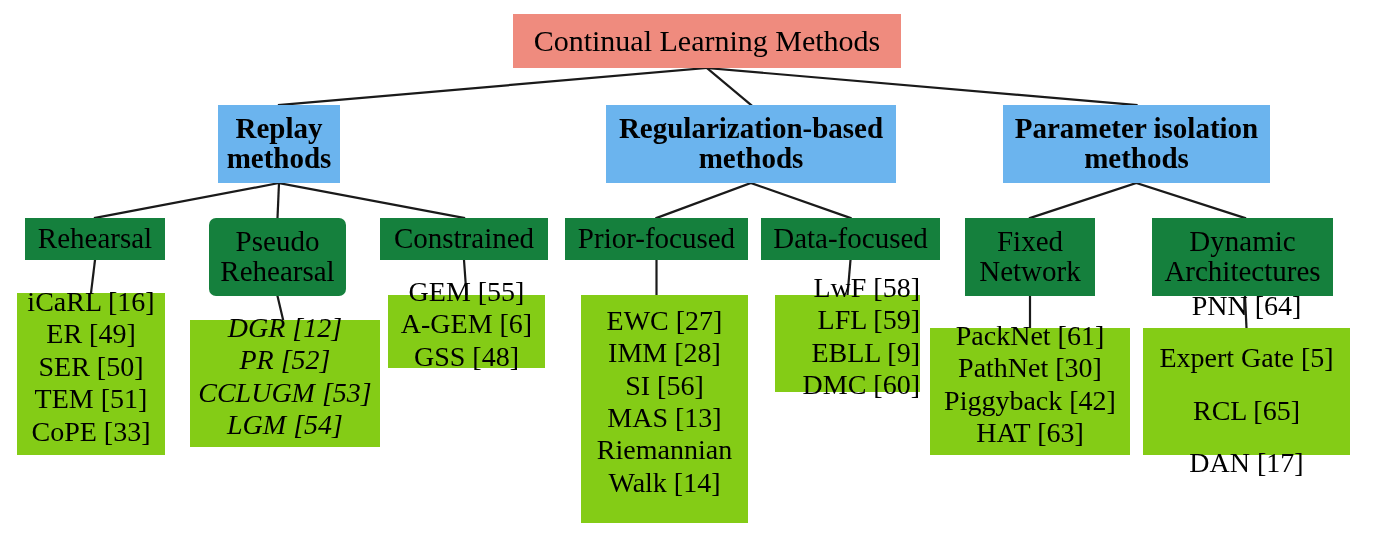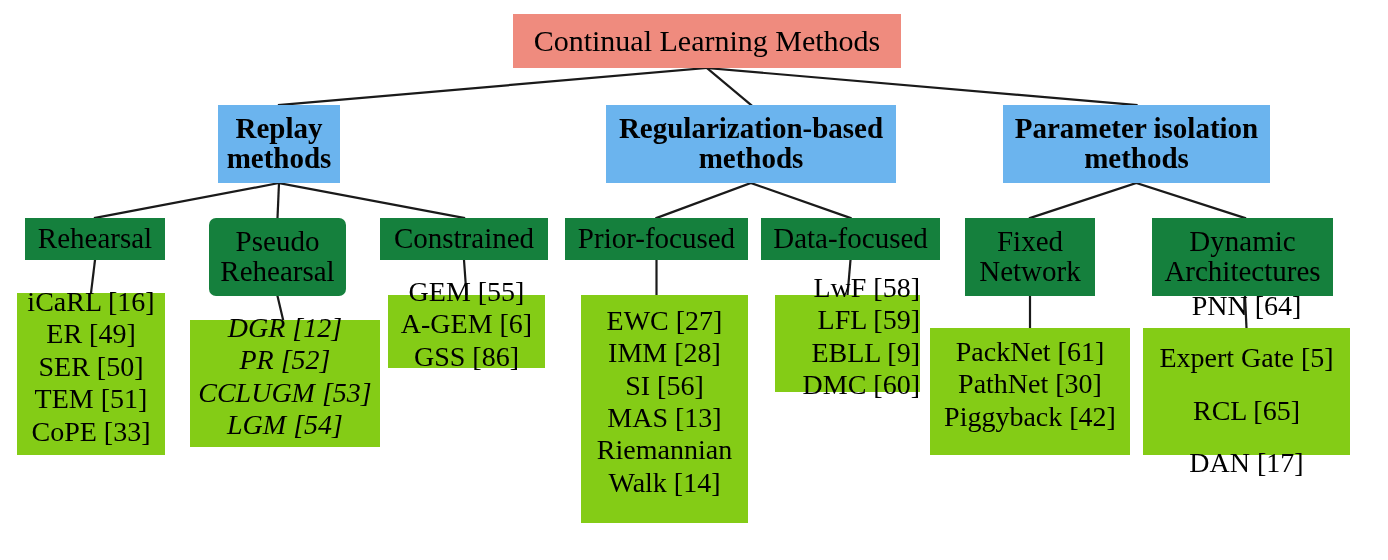--- a/index.html
+++ b/index.html
@@ -123,19 +123,19 @@
     <span>Fixed
 Network</span>
   </div>
   <div class="node sub" style="left: 1152px; top: 218px; width: 181px; height: 78px;">
     <span>Dynamic
 Architectures</span>
   </div>
 
   <div class="node leaf" style="left: 17px; top: 293px; width: 148px; height: 162px;"><span class="ln">iCaRL [16]</span><span class="ln">ER [49]</span><span class="ln">SER [50]</span><span class="ln">TEM [51]</span><span class="ln">CoPE [33]</span></div>
   <div class="node leaf" style="left: 190px; top: 320px; width: 190px; height: 127px; font-style: italic;"><span class="ln">DGR [12]</span><span class="ln">PR [52]</span><span class="ln">CCLUGM [53]</span><span class="ln">LGM [54]</span></div>
-  <div class="node leaf" style="left: 388px; top: 295px; width: 157px; height: 73px;"><span class="ln">GEM [55]</span><span class="ln">A-GEM [6]</span><span class="ln">GSS [86]</span></div>
+  <div class="node leaf" style="left: 388px; top: 295px; width: 157px; height: 73px;"><span class="ln">GEM [55]</span><span class="ln">A-GEM [6]</span><span class="ln">GSS [48]</span></div>
   <div class="node leaf" style="left: 573px; top: 295px; width: 167px; height: 228px; margin-left: 8px;"><span class="ln">EWC [27]</span><span class="ln">IMM [28]</span><span class="ln">SI [56]</span><span class="ln">MAS [13]</span><span class="ln">Riemannian</span><span class="ln">Walk [14]</span></div>
   <div class="node leaf" style="left: 775px; top: 295px; width: 145px; height: 97px; align-items: flex-end;"><span class="ln">LwF [58]</span><span class="ln">LFL [59]</span><span class="ln">EBLL [9]</span><span class="ln">DMC [60]</span></div>
-  <div class="node leaf" style="left: 930px; top: 328px; width: 200px; height: 127px;"><span class="ln">PackNet [61]</span><span class="ln">PathNet [30]</span><span class="ln">Piggyback [42]</span></div>
+  <div class="node leaf" style="left: 930px; top: 328px; width: 200px; height: 127px;"><span class="ln">PackNet [61]</span><span class="ln">PathNet [30]</span><span class="ln">Piggyback [42]</span><span class="ln">HAT [63]</span></div>
   <div class="node leaf" style="left: 1143px; top: 328px; width: 207px; height: 127px; gap: 20px;"><span class="ln">PNN [64]</span><span class="ln">Expert Gate [5]</span><span class="ln">RCL [65]</span><span class="ln">DAN [17]</span></div>
 
 </div>
 
 </body></html>

